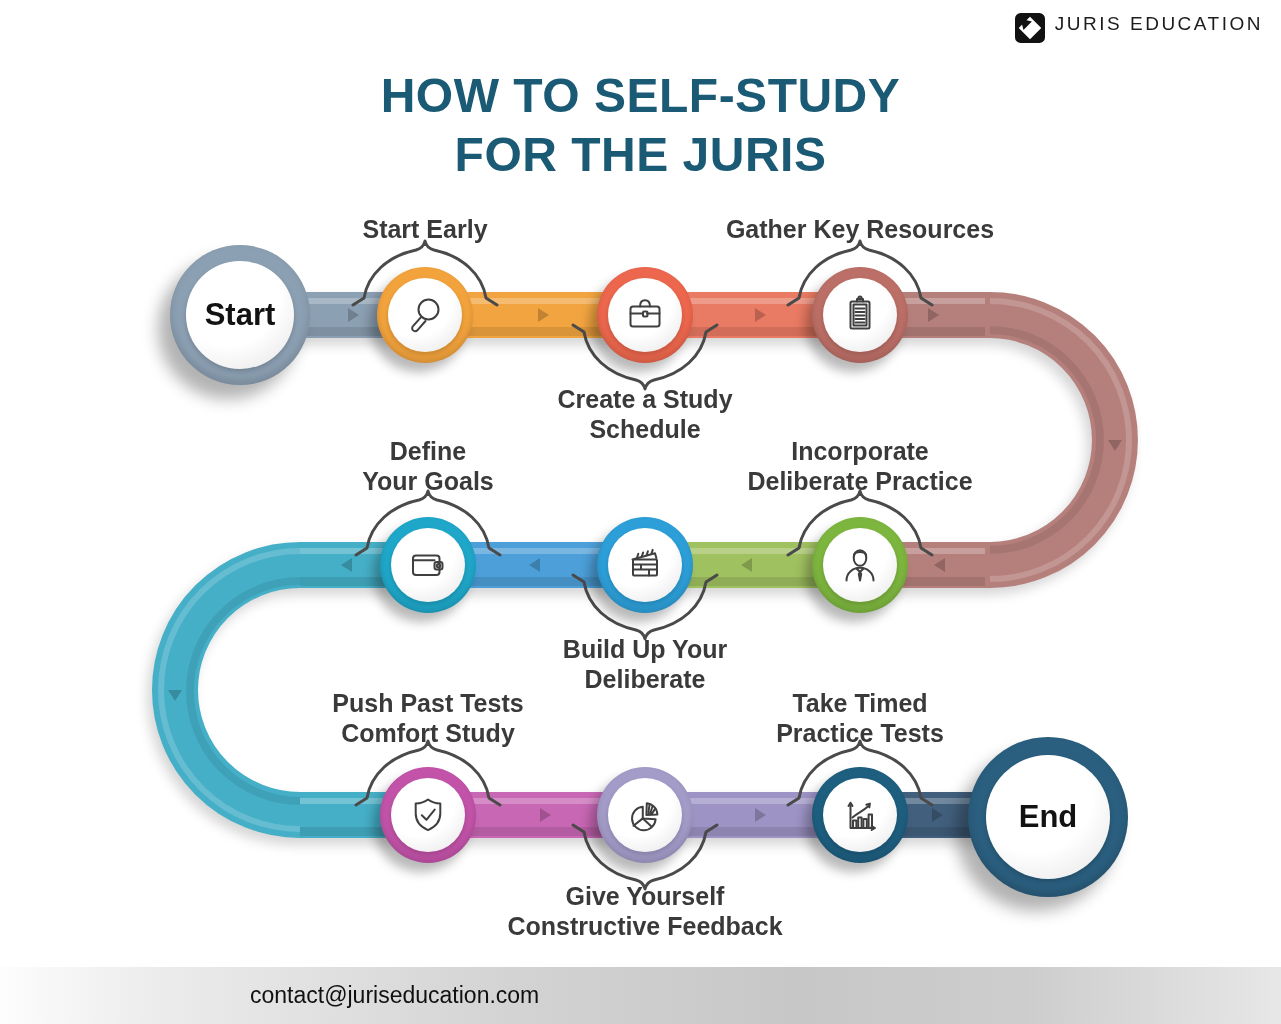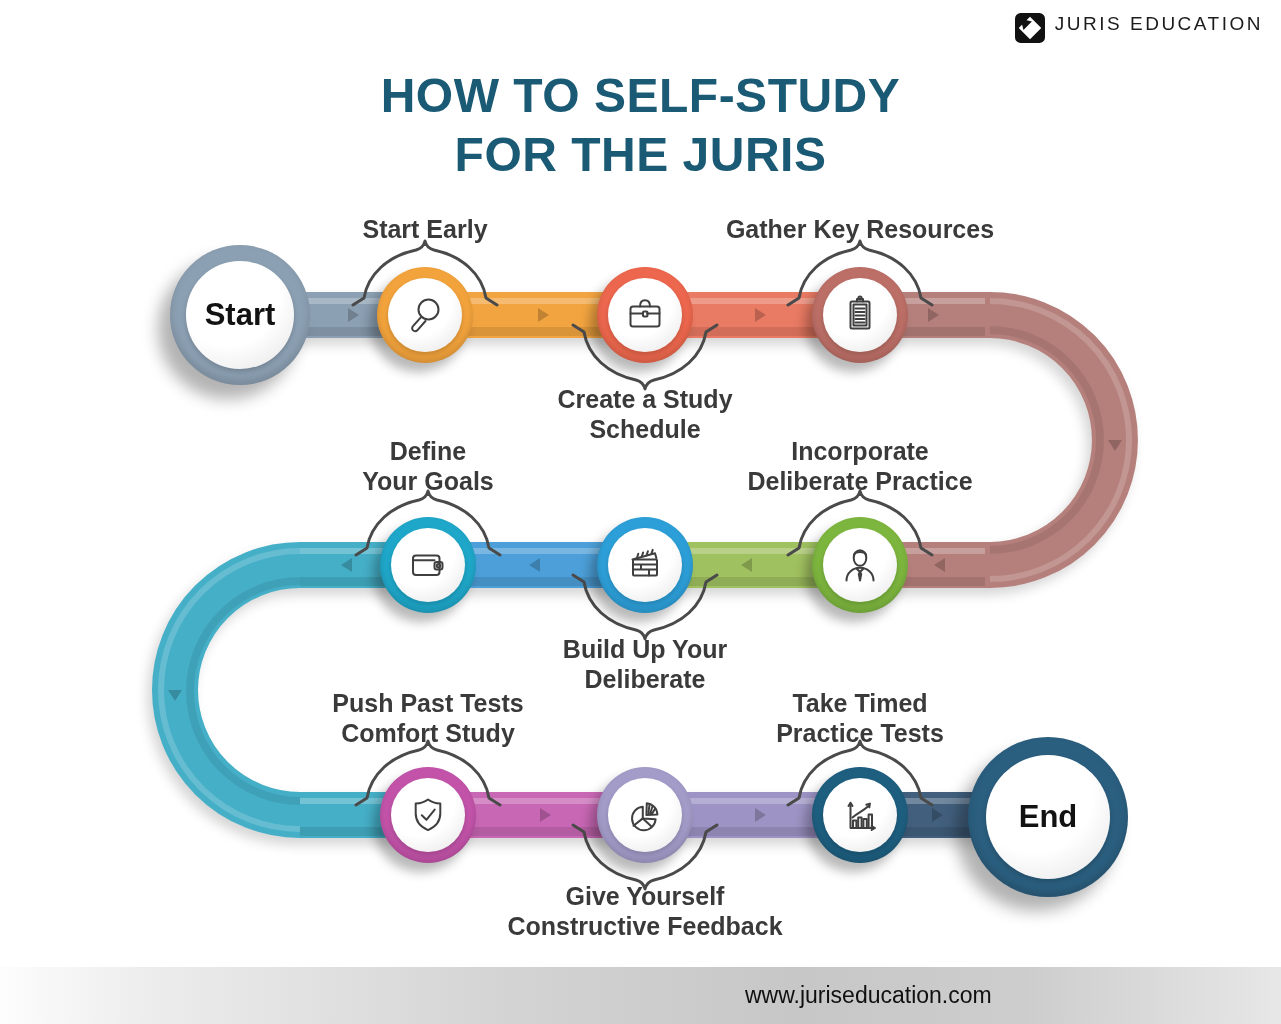--- a/index.html
+++ b/index.html
@@ -282,16 +282,16 @@
   <div class="step-label" style="left: 495px; top: 881px; color: rgb(58, 58, 58);">
     <div>Give Yourself</div>
       <div>Constructive Feedback</div>
   </div>
   <div class="step-label" style="left: 710px; top: 688px; color: rgb(58, 58, 58);">
     <div>Take Timed</div>
       <div>Practice Tests</div>
   </div>
 
   <div class="footer">
-    <span class="website" style="color: rgb(16, 16, 16);">www.juriseducation.com</span>
+    <span class="email" style="color: rgb(16, 16, 16);">contact@juriseducation.com</span>
   </div>
 
 </div>
 
 </body></html>

